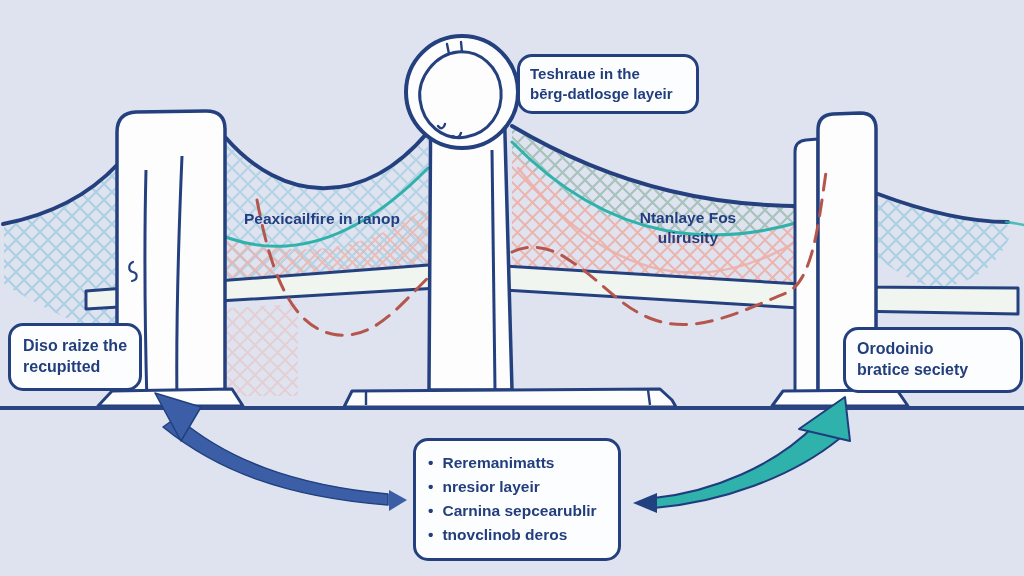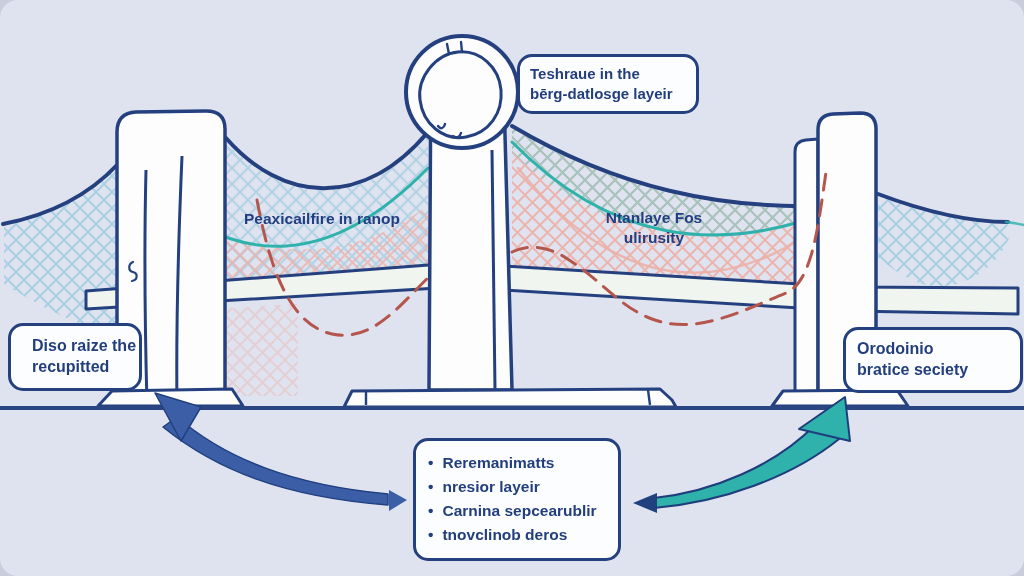--- a/index.html
+++ b/index.html
@@ -1,20 +1,19 @@
 <!DOCTYPE html>
 <html><head>
 <meta charset="utf-8">
 <style>
   html,body{margin:0;padding:0;background:#c9cedd;}
   .stage{
     position:relative;width:1024px;height:576px;overflow:hidden;
     background:#dfe3f0;
     font-family:"Liberation Sans", sans-serif;
-    border-radius:18px;
   }
   .stage svg{position:absolute;left:0;top:0;}
   .callout{
     position:absolute;background:#fcfdff;border:3.5px solid #24407e;
     border-radius:15px;color:#223e7c;font-weight:700;
     box-sizing:border-box;
   }
   .callout .ln{white-space:nowrap;line-height:1.3;}
   .floatlabel{
     position:absolute;color:#233e80;font-weight:700;text-align:center;
@@ -116,21 +115,21 @@
       <path d="M845,397 L850,441 L799,429 Z" fill="#2eb2ab" stroke="#1f3d7c" stroke-width="2" stroke-linejoin="round"></path>
       <path d="M657,493 L633,503 L657,513 Z" fill="#20407f"></path>
     </g>
   </svg>
 
   <div class="callout" style="left:517px;top:54px;width:182px;padding:7px 10px 8px;font-size:15px;">
     <div class="ln">Teshraue in the</div>
     <div class="ln">bērg-datlosge layeir</div>
   </div>
 
-  <div class="callout" style="left:8px;top:323px;width:134px;padding:10px 21px;font-size:16px;">
+  <div class="callout" style="left:8px;top:323px;width:134px;padding:10px 12px;font-size:16px;">
     <div class="ln">Diso raize the</div>
     <div class="ln">recupitted</div>
   </div>
 
   <div class="callout" style="left:843px;top:327px;width:180px;padding:9px 11px;font-size:16px;">
     <div class="ln">Orodoinio</div>
     <div class="ln">bratice seciety</div>
   </div>
 
   <div class="callout bullets" style="left:413px;top:438px;width:208px;padding:11px 12px 12px;font-size:15.5px;">
@@ -149,18 +148,18 @@
     <div class="bullet-row">
       <span class="dot">•</span>
       <span>tnovclinob deros</span>
     </div>
   </div>
 
   <div class="floatlabel" style="left:224px;top:177px;width:196px;font-size:15.5px;">
     <div class="ln">Peaxicailfire in ranop</div>
   </div>
 
-  <div class="floatlabel" style="left:578px;top:176px;width:152px;font-size:15.5px;">
+  <div class="floatlabel" style="left:612px;top:176px;width:152px;font-size:15.5px;">
     <div class="ln">Ntanlaye Fos</div>
     <div class="ln">ulirusity</div>
   </div>
 
 </div>
 
 </body></html>

